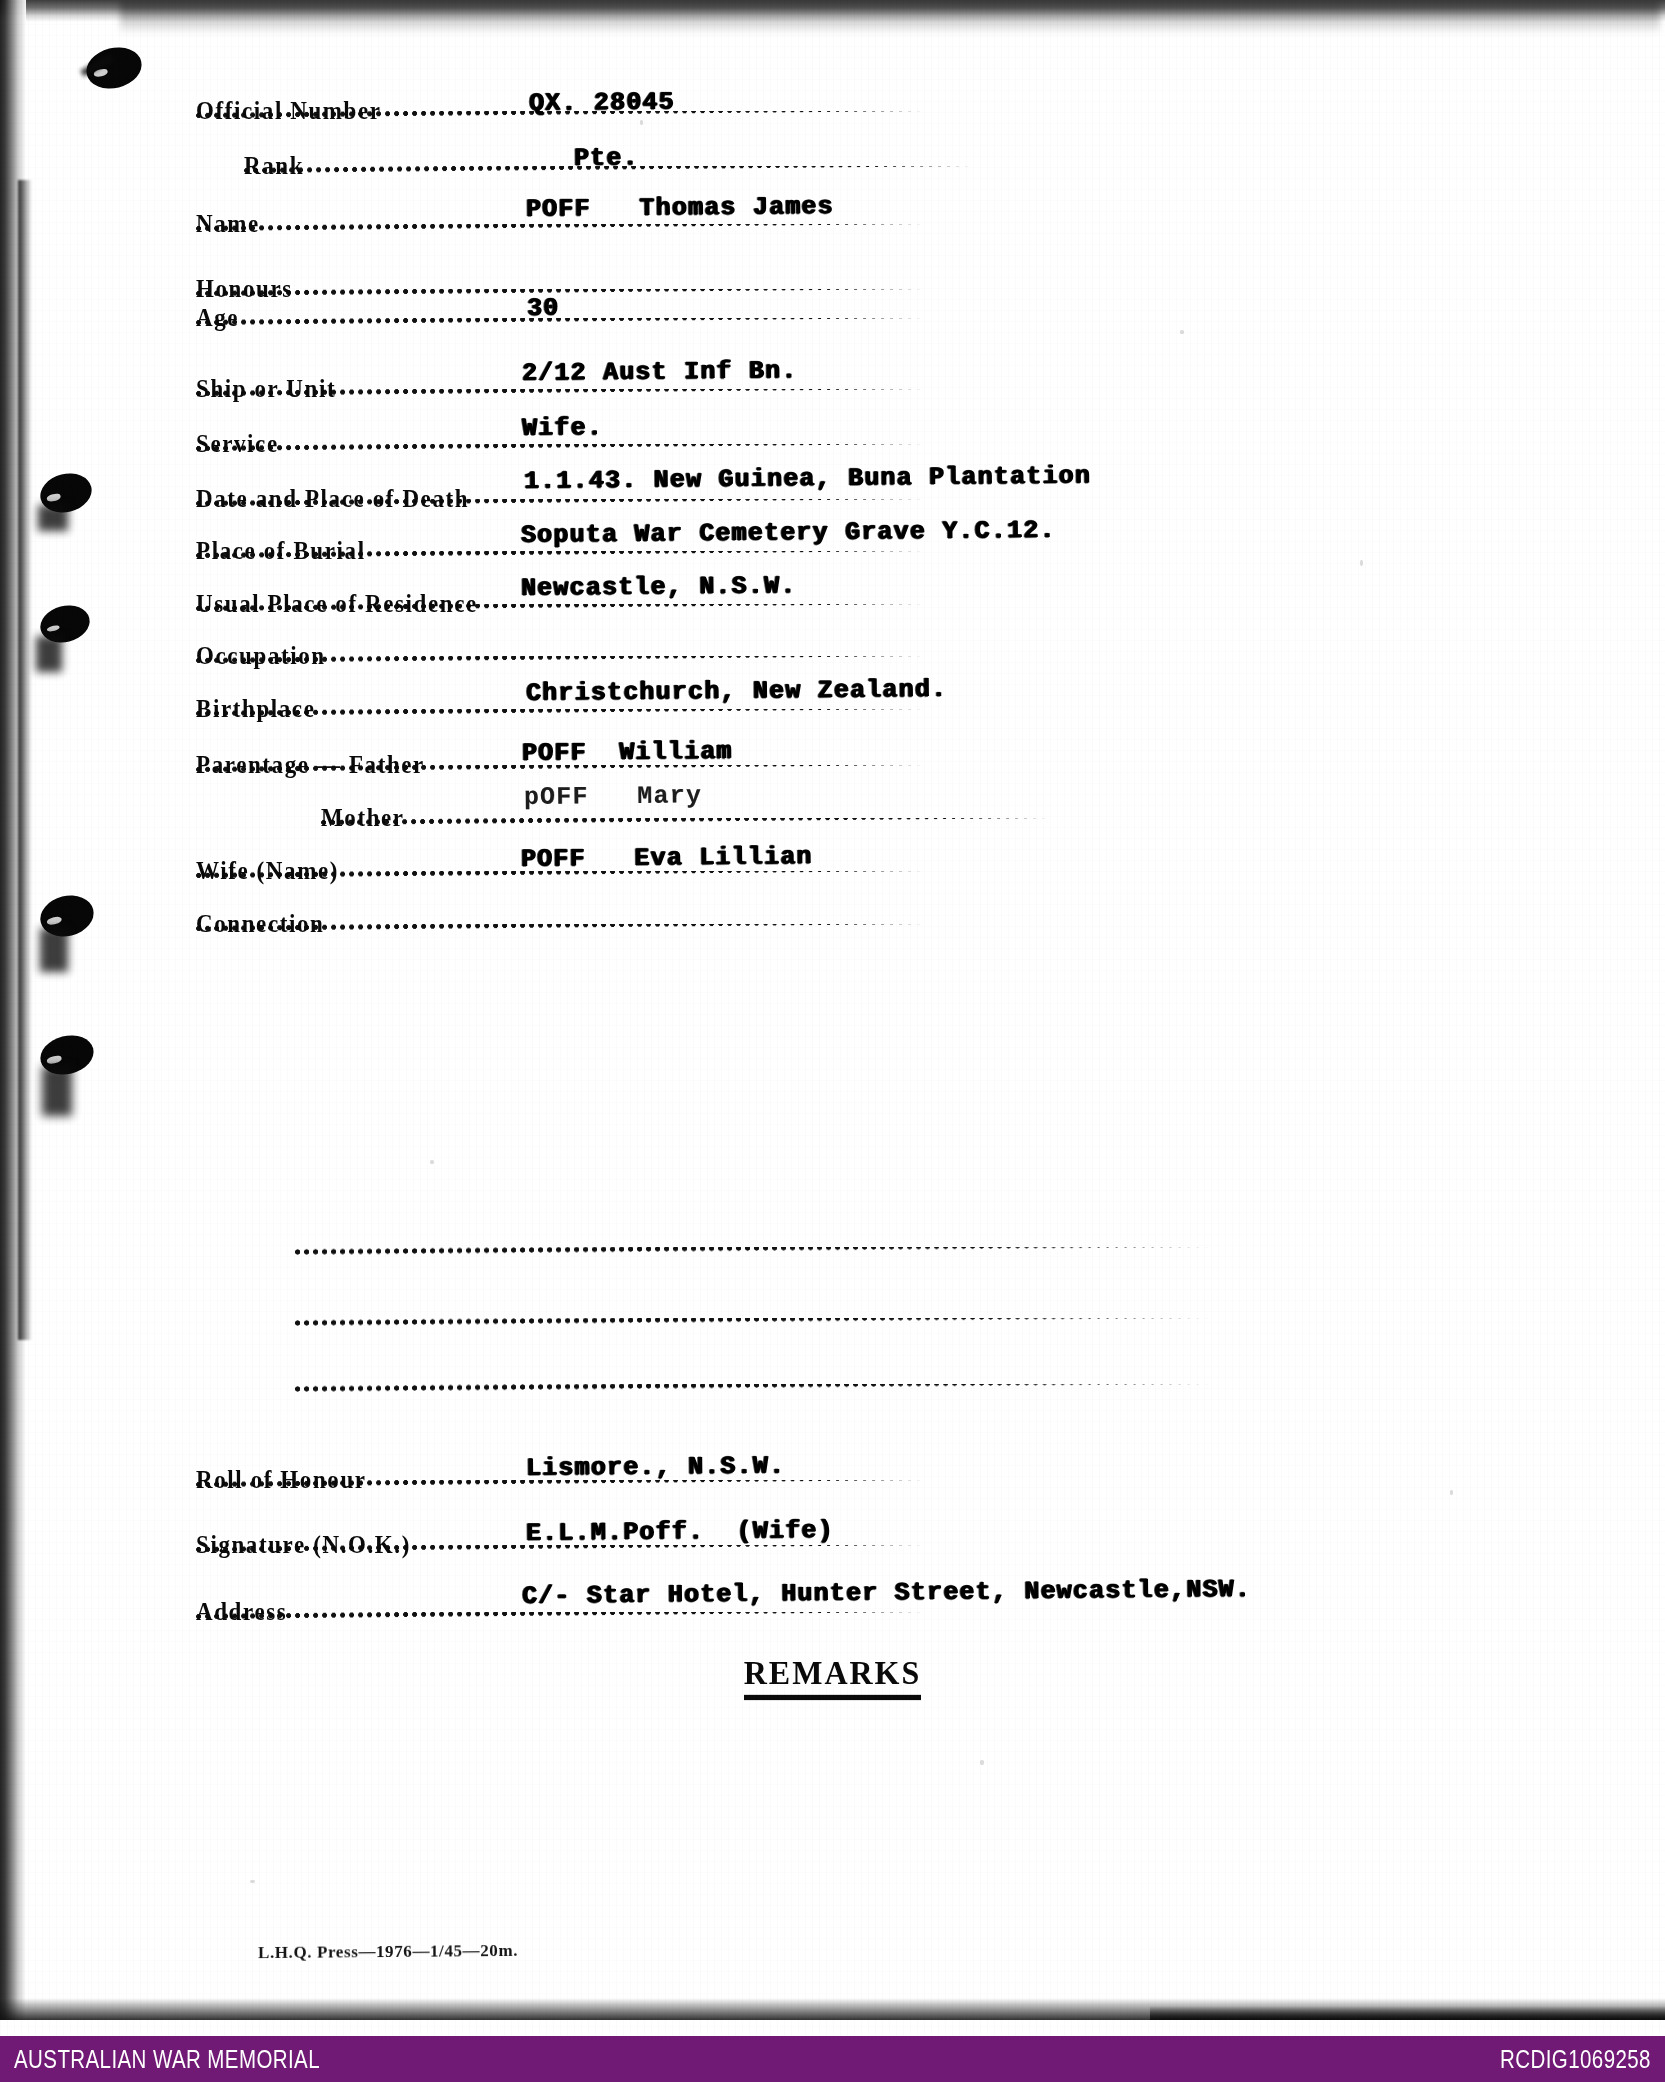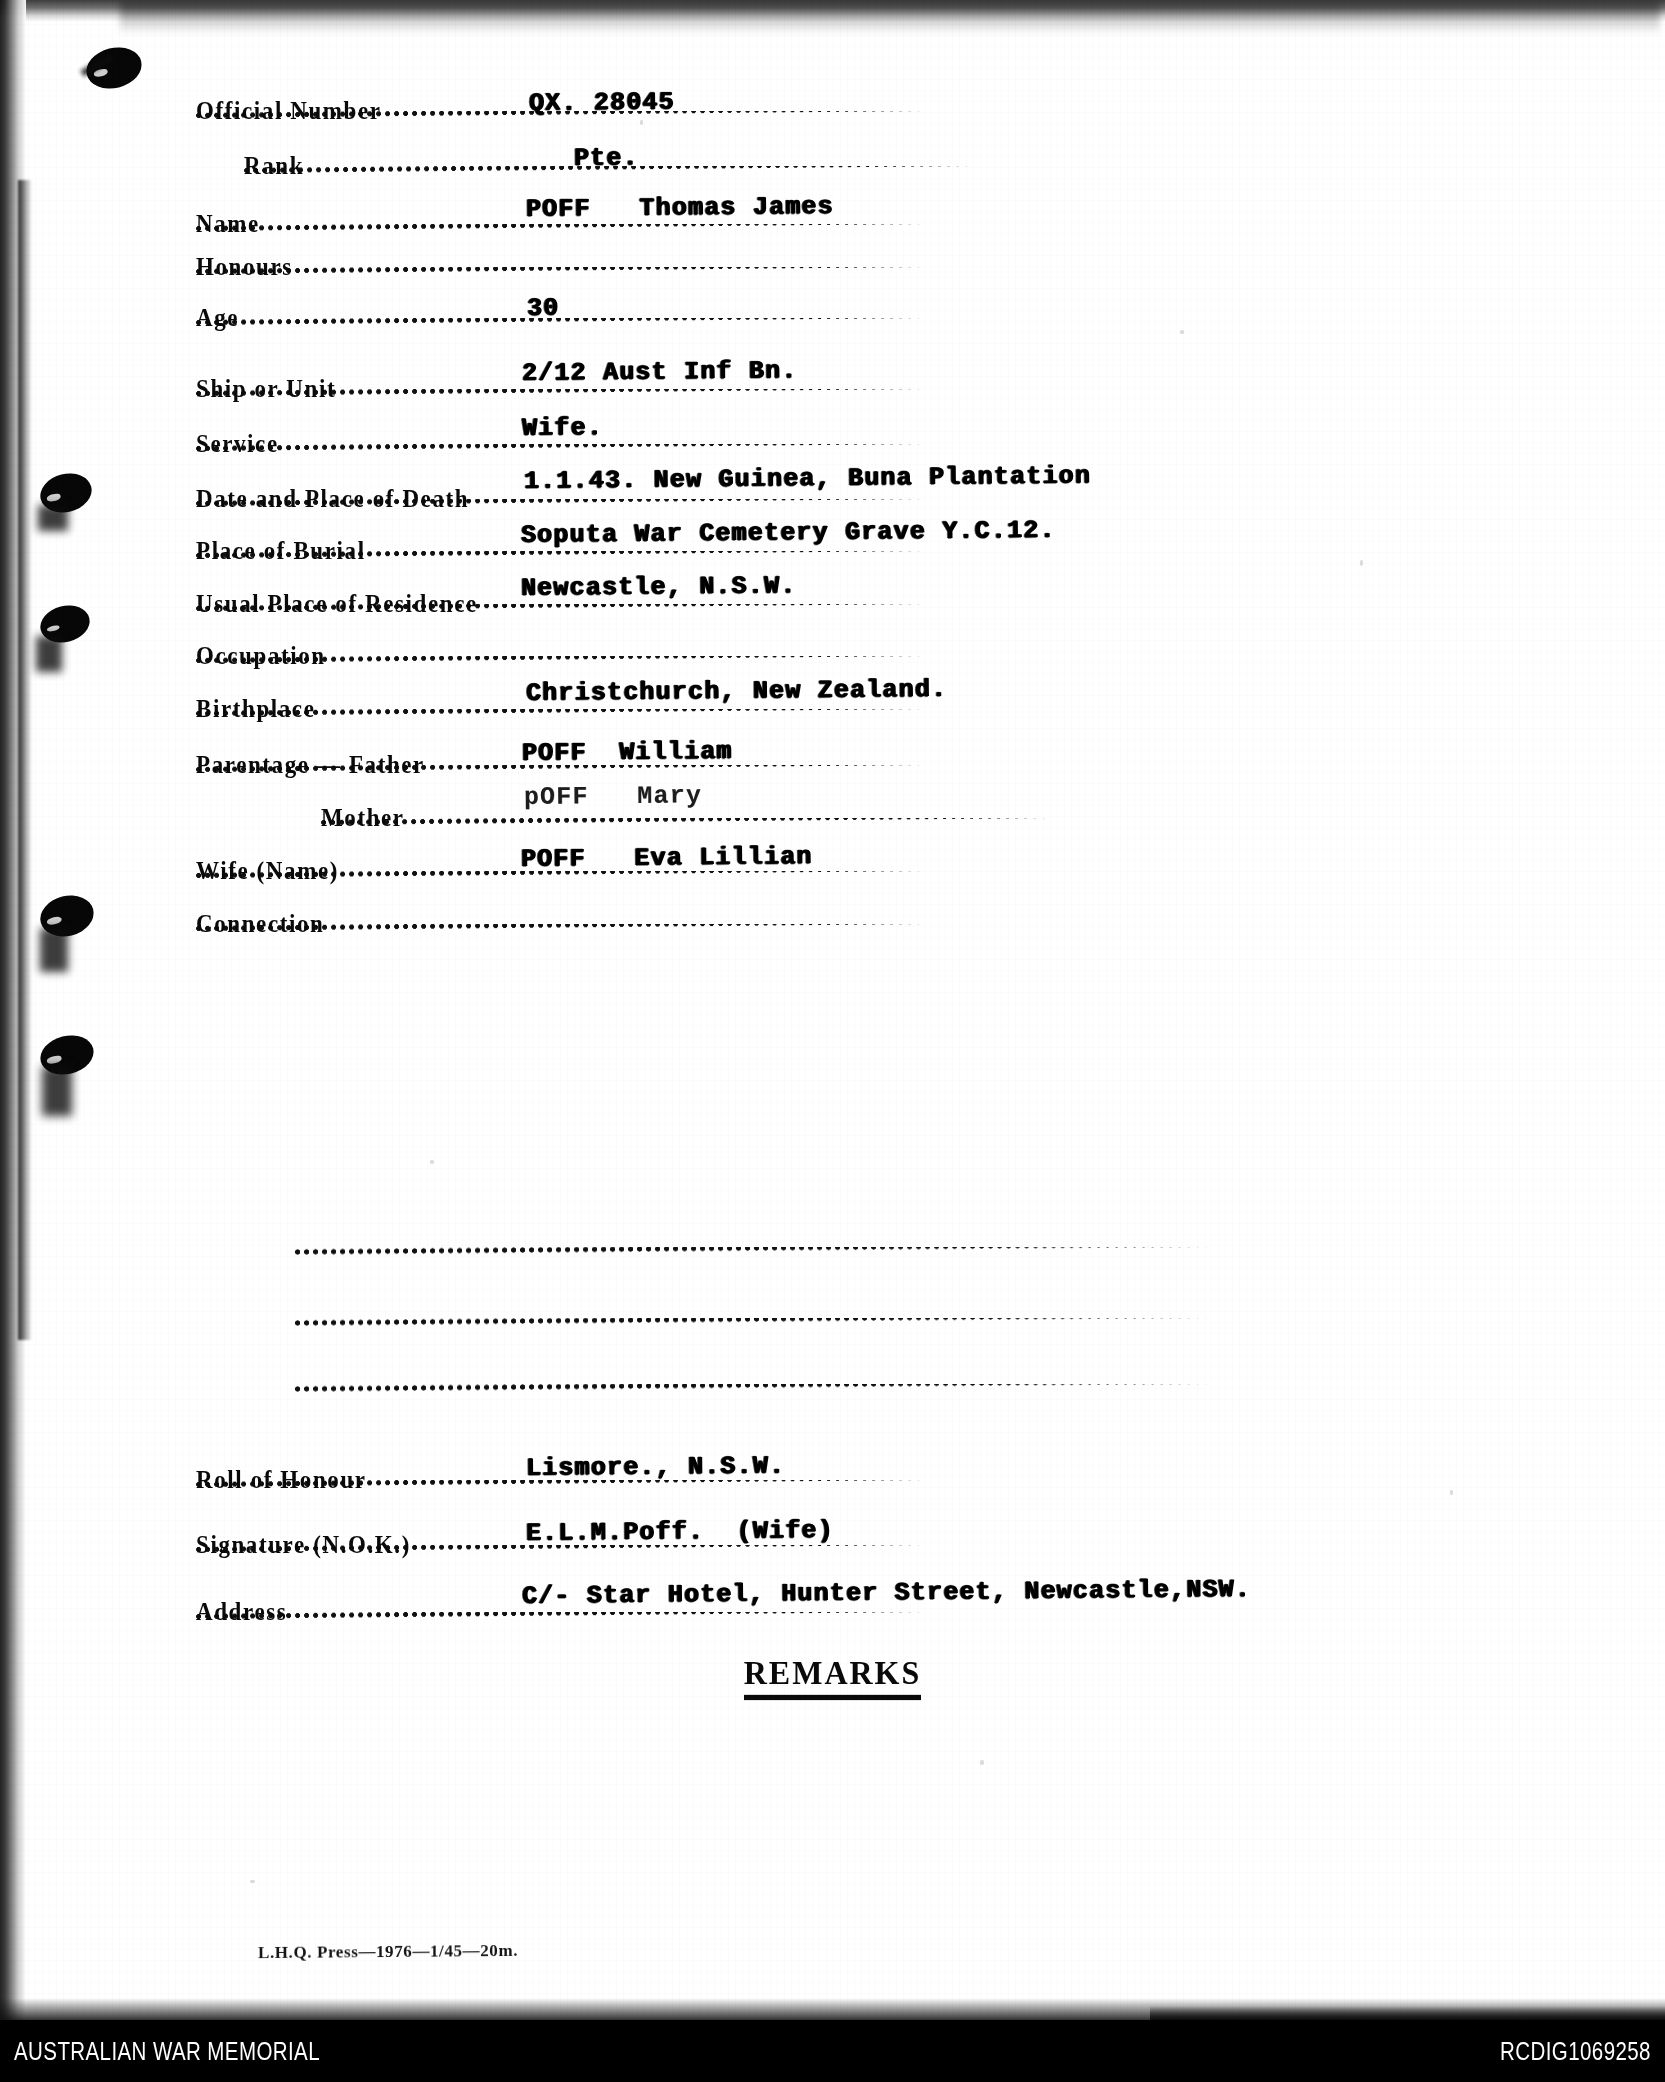--- a/index.html
+++ b/index.html
@@ -160,22 +160,22 @@
     font-family:"Liberation Serif",serif;
     font-size:17px;font-weight:700;color:#151515;
     letter-spacing:.6px;
     transform:rotate(-0.5deg);
     filter:blur(.25px);
   }
 
   
   .footer{
     position:absolute;
-    left:0;bottom:0;width:1665px;height:62px;
-    background:#000000;
+    left:0;bottom:0;width:1665px;height:46px;
+    background:#701a75;
     color:#ffffff;
   }
   .footer .ftxt{
     position:absolute;top:50%;transform:translateY(-50%);
     font-family:"Liberation Sans",sans-serif;
     font-size:25px;
     letter-spacing:.5px;
     transform-origin:center;
   }
   .footer .left{left:14px;transform:translateY(-50%) scaleX(.82);transform-origin:left center;}
@@ -234,21 +234,21 @@
     </div>
 
     <div class="row" style="top:209px;">
       <div class="leader">
           <i></i>
         </div>
       <div class="label sp">Name</div>
       <div class="typed heavy" style="left:330px;bottom:11px;">POFF   Thomas James</div>
     </div>
 
-    <div class="row" style="top:252px;">
+    <div class="row" style="top:274px;">
       <div class="leader">
           <i></i>
         </div>
       <div class="label sp">Honours</div>
       <div class="typed" style="left:330px;"></div>
     </div>
 
     <div class="row" style="top:303px;">
       <div class="leader">
           <i></i>

